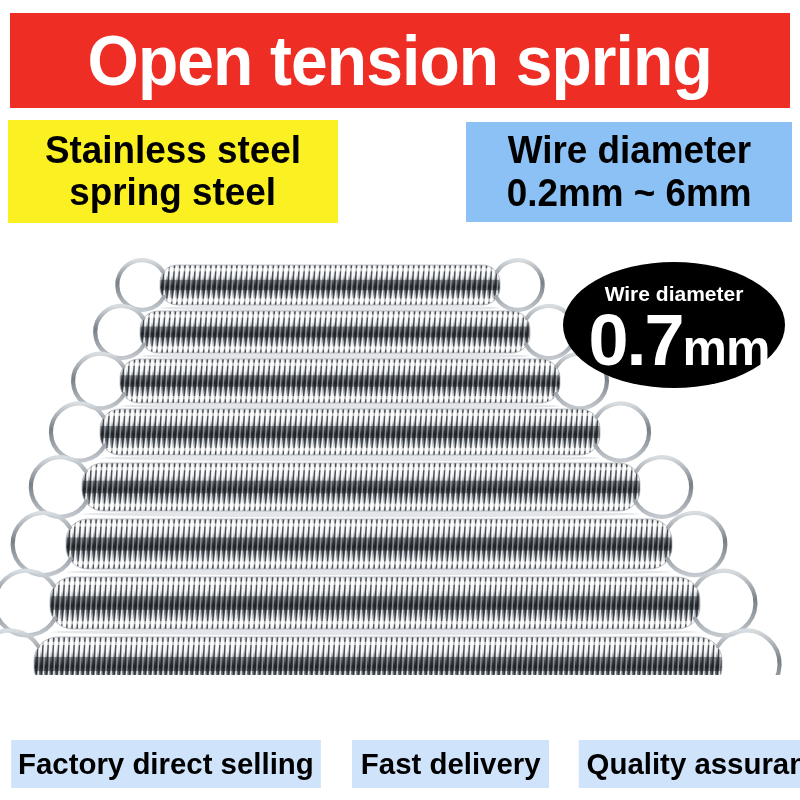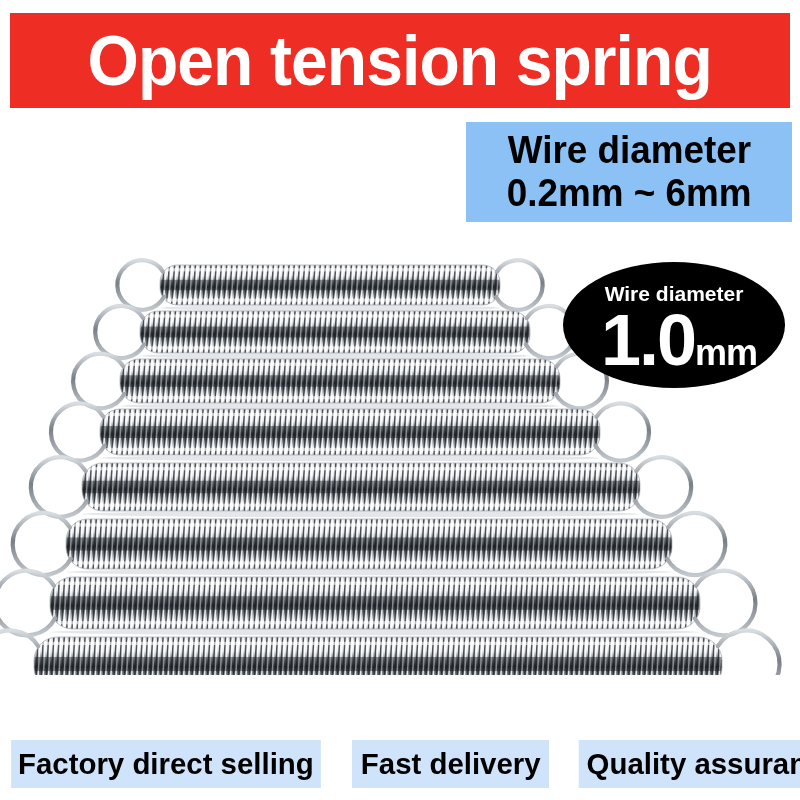--- a/index.html
+++ b/index.html
@@ -53,21 +53,21 @@
   }
   .badge-top{
     position:absolute;left:0;top:20px;width:222px;text-align:center;
     color:#fff;font-weight:bold;font-size:21px;white-space:nowrap;
   }
   .badge-main{
     position:absolute;left:0;top:42px;width:232px;text-align:center;
     color:#fff;font-weight:bold;white-space:nowrap;line-height:1;
   }
   .badge-num{font-size:72px;letter-spacing:-2px;}
-  .badge-unit{font-size:36px;letter-spacing:-1px;}
+  .badge-unit{font-size:50px;letter-spacing:-1px;}
 
   
   .bar-support{
     position:absolute;left:331px;top:658px;width:461px;height:58px;
     background:#8cc1f5;display:flex;align-items:center;justify-content:center;
   }
   .bar-support span{
     color:#000;font-weight:bold;font-size:42px;white-space:nowrap;
     transform:scaleX(.98);
   }
@@ -92,20 +92,24 @@
 </style>
 </head>
 <body>
 
 <div class="stage">
 
   <div class="banner-red">
     <span class="banner-red-text">Open tension spring</span>
   </div>
 
+  <div class="box-yellow">
+    <span>Stainless steel</span>
+    <span>spring steel</span>
+  </div>
 
   <div class="box-blue">
     <span>Wire diameter</span>
     <span>0.2mm ~ 6mm</span>
   </div>
 
   <div class="springs">
     <svg viewBox="0 0 800 450" xmlns="http://www.w3.org/2000/svg">
       <defs>
         <linearGradient id="coilGrad" x1="0" y1="0" x2="0" y2="1">
@@ -1898,21 +1902,21 @@
             <path d="M 716.7241358279103 455.0511670324687 A 33.48 33.48 0 1 0 717.7899745529173 421.1356288792321" fill="none" stroke="url(#hookGrad)" stroke-width="4.2" stroke-linecap="round"></path>
           </g>
         </g>
     </svg>
   </div>
 
   <div class="badge">
     <div class="badge-ell"></div>
     <div class="badge-top">Wire diameter</div>
     <div class="badge-main">
-      <span class="badge-num">1.0</span><span class="badge-unit">mm</span>
+      <span class="badge-num">0.7</span><span class="badge-unit">mm</span>
     </div>
   </div>
 
 
   <div class="footer">
     <div class="tag t0">Factory direct selling</div>
     <div class="tag t1">Fast delivery</div>
     <div class="tag t2">Quality assurance</div>
   </div>
 

